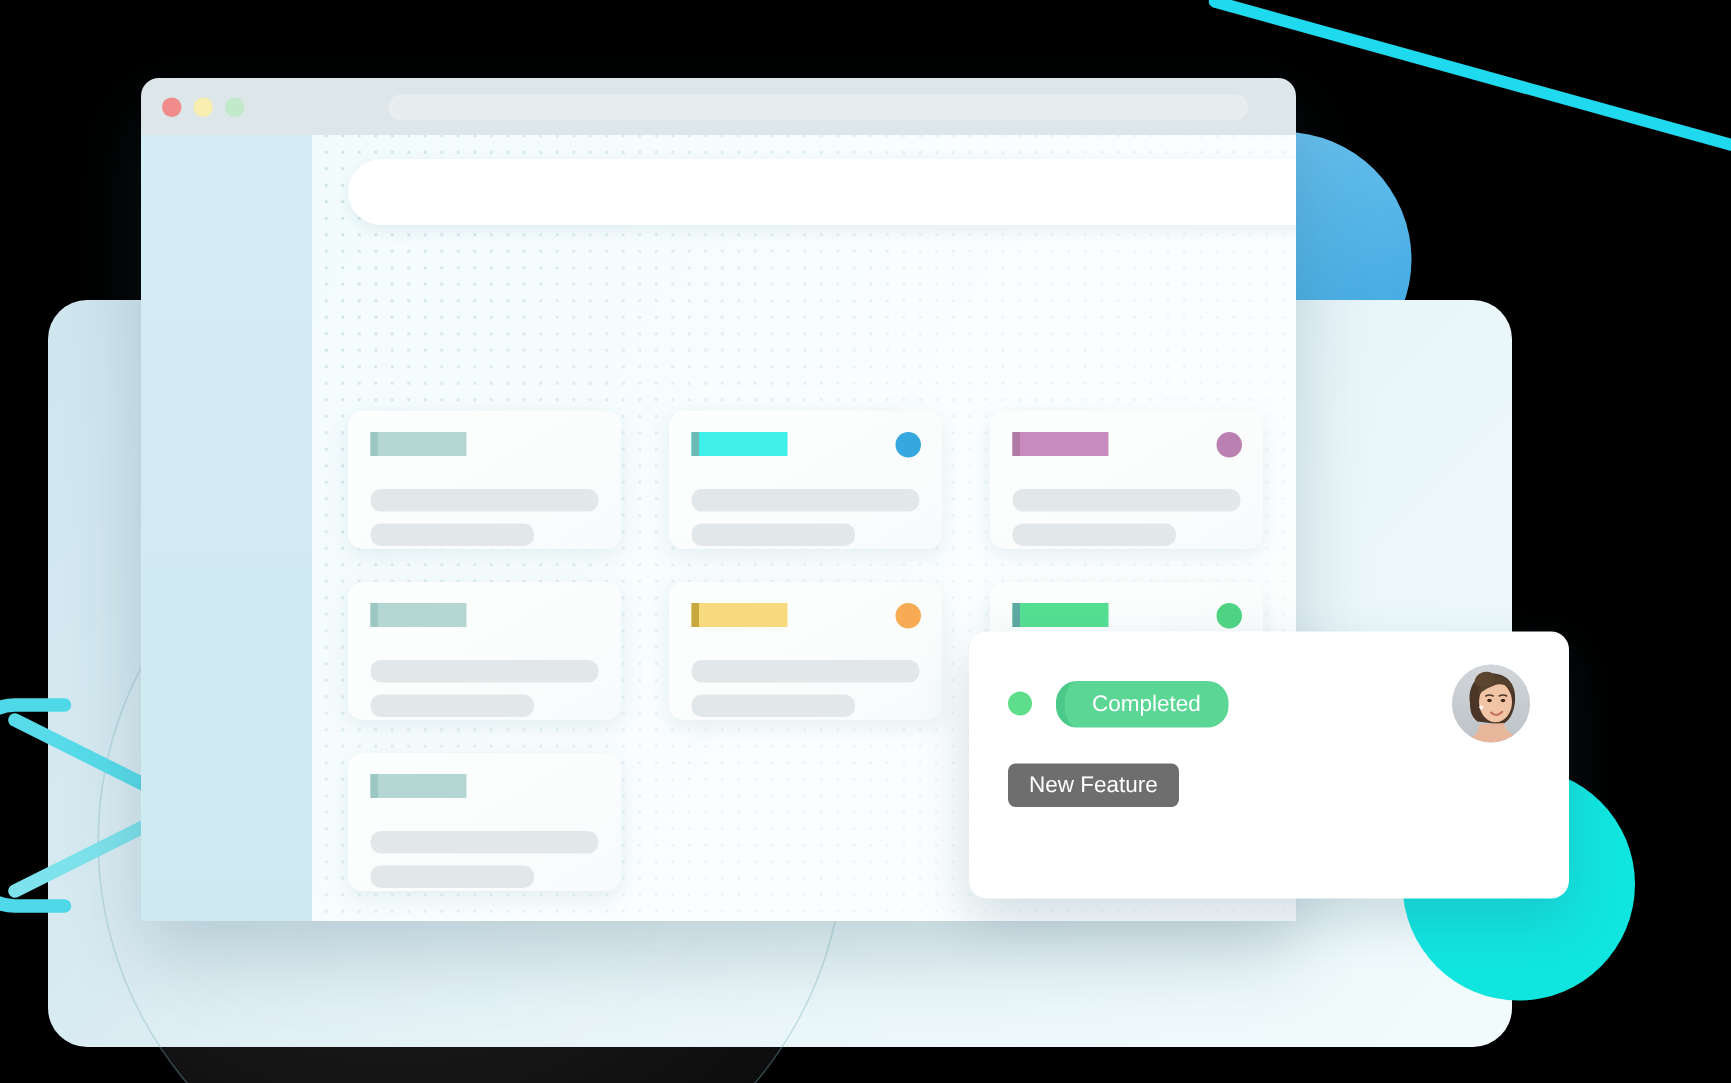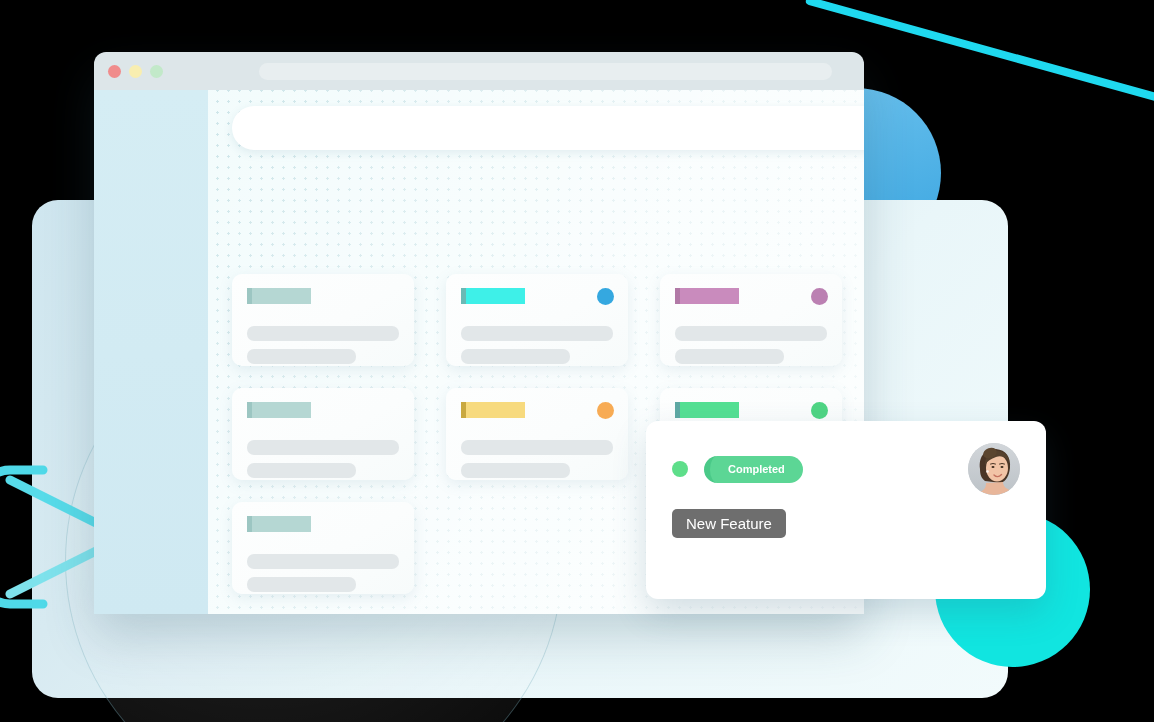--- a/index.html
+++ b/index.html
@@ -221,22 +221,22 @@
   #status-dot {
     width: 16px; height: 16px;
     border-radius: 50%;
     background: #5ede8a;
     flex: none;
   }
   #status-badge {
     margin-left: 16px;
     background: #5cd695;
     color: #ffffff;
-    font-size: 11px;
-    font-weight: bold;
+    font-size: 15px;
+    font-weight: normal;
     padding: 8px 18px;
     border-radius: 14px;
     border-left: 6px solid #4ac988;
     box-sizing: border-box;
     line-height: 1;
   }
   #avatar {
     margin-left: auto;
     width: 52px;
     height: 52px;

